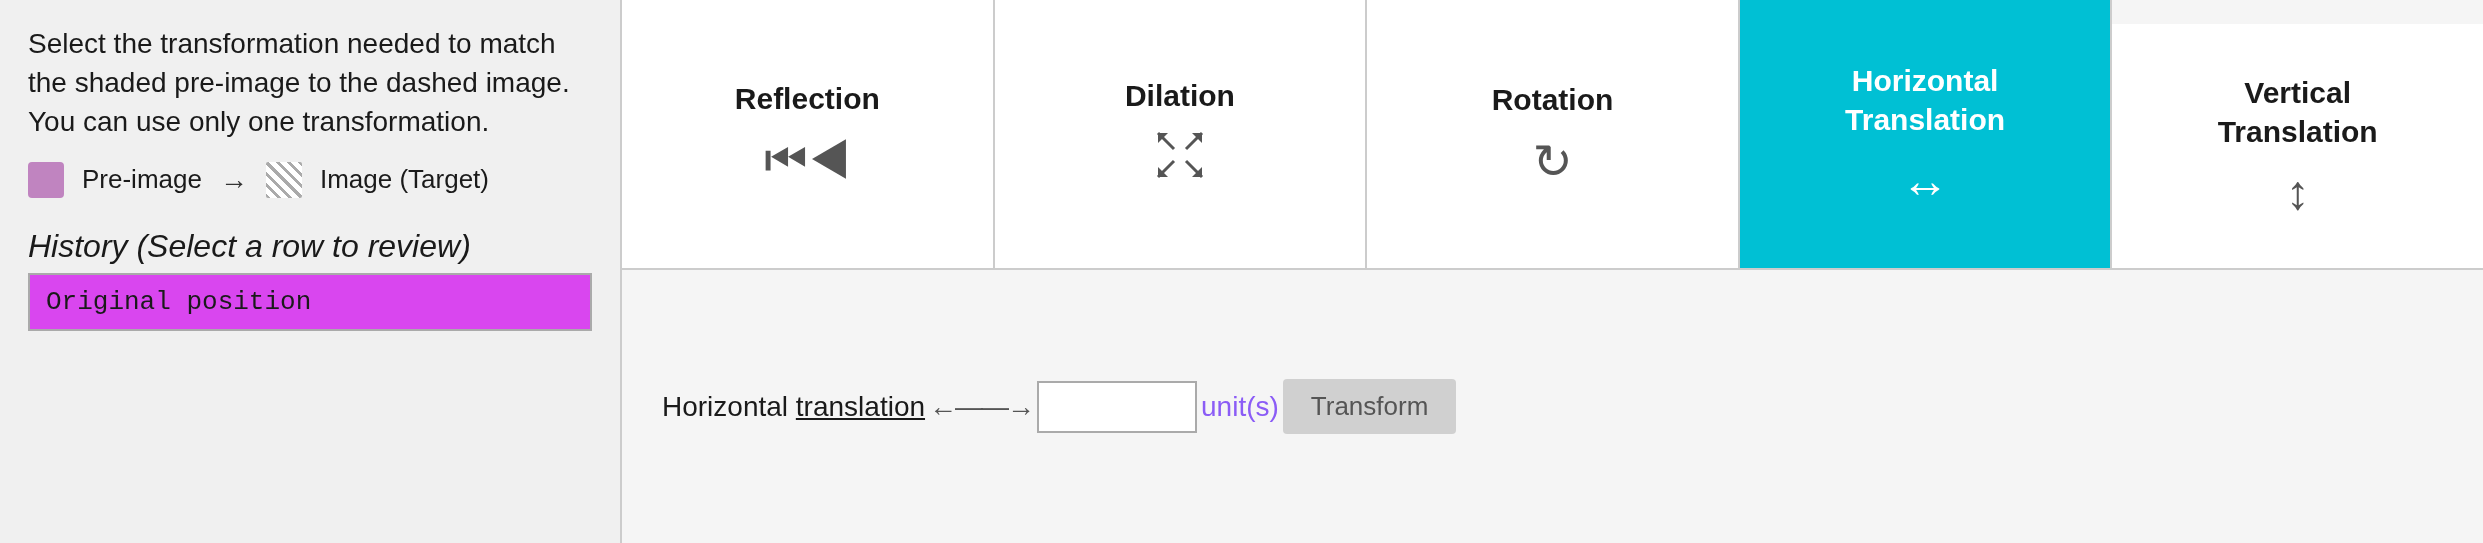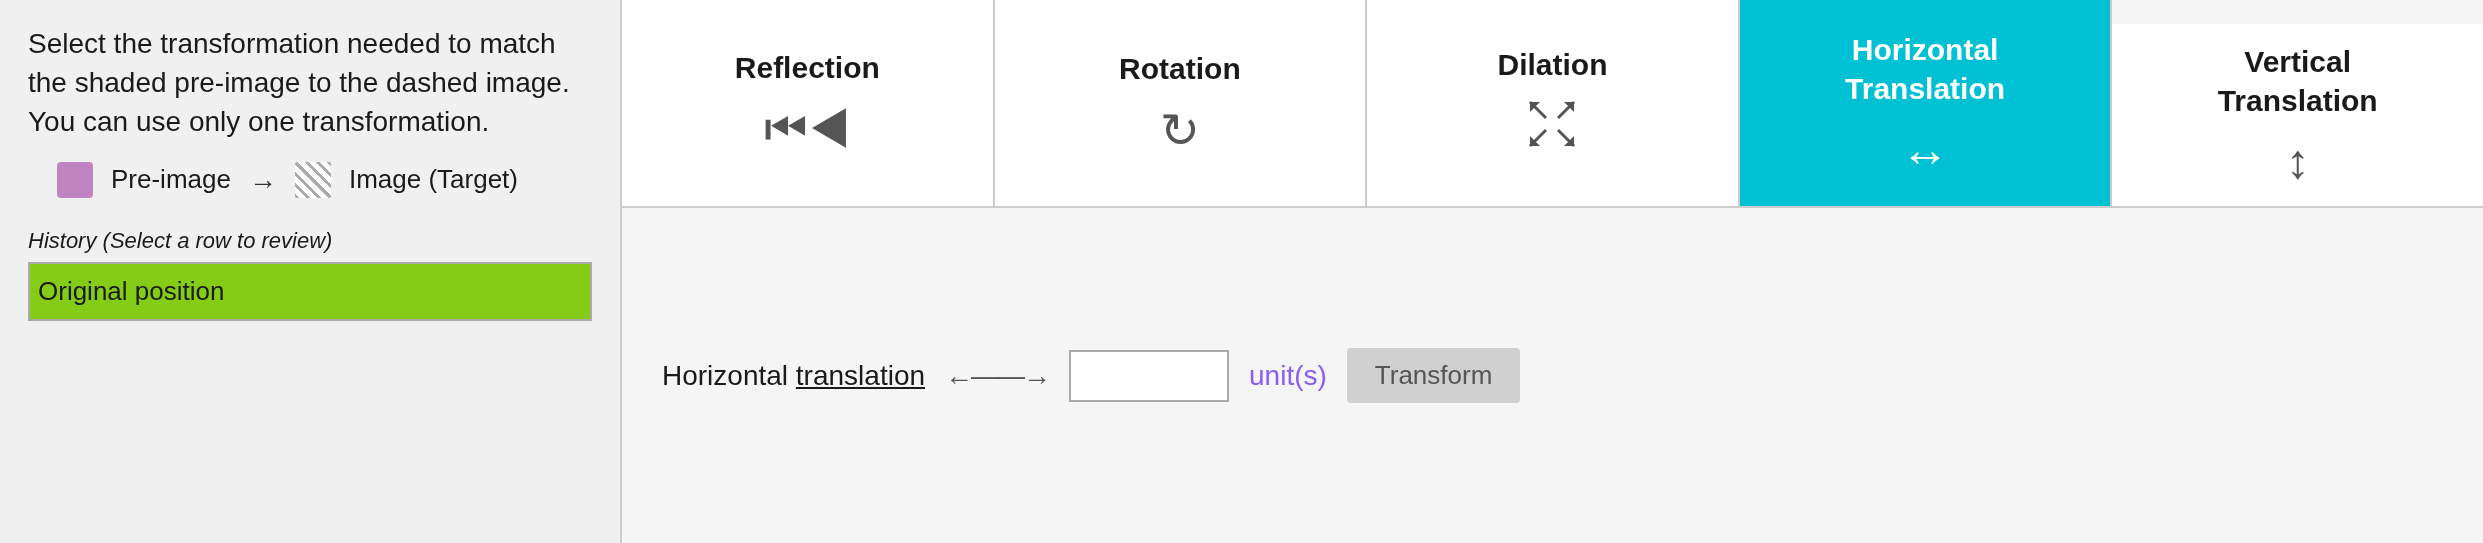--- a/index.html
+++ b/index.html
@@ -29,21 +29,20 @@
       line-height: 1.4;
       color: #1a1a1a;
     }
 
     .legend {
       display: flex;
       align-items: center;
       gap: 18px;
       font-size: 26px;
       color: #1a1a1a;
-      margin-left: 29px;
     }
 
     .pre-image-box {
       width: 36px;
       height: 36px;
       background: #c084c0;
       border-radius: 4px;
       flex-shrink: 0;
     }
 
@@ -64,59 +63,60 @@
       );
       border-radius: 2px;
       flex-shrink: 0;
     }
 
     .history-section {
       margin-top: 10px;
     }
 
     .history-label {
-      font-size: 22px;
+      font-size: 32px;
       font-weight: bold;
       color: #1a1a1a;
       margin-bottom: 8px;
     }
 
     .history-label span {
       font-weight: normal;
       font-style: italic;
     }
 
     .history-table {
       border: 2px solid #aaa;
       background: #fff;
       width: 100%;
     }
 
     .history-row {
-      padding: 12px 8px;
+      padding: 12px 16px;
       font-size: 26px;
       color: #1a1a1a;
-      background: #84cc16;
+      background: #d946ef;
+      font-family: Liberation Mono, monospace;
     }
 
     
     .right-panel {
       flex: 1;
       display: flex;
       flex-direction: column;
       background: #f5f5f5;
       border-left: 2px solid #ccc;
     }
 
     
     .transform-tabs {
       display: flex;
       flex-direction: row;
       border-bottom: 2px solid #ccc;
-      height: 208px;
+      height: 270px;
     }
 
     .transform-tab {
       flex: 1;
       display: flex;
       flex-direction: column;
       align-items: center;
       justify-content: center;
       gap: 14px;
       border-right: 2px solid #ccc;
@@ -155,21 +155,21 @@
     .transform-tab.active .tab-icon {
       color: #fff;
     }
 
     
     .controls-row {
       flex: 1;
       display: flex;
       align-items: center;
       padding: 0 40px;
-      gap: 20px;
+      gap: 4px;
       background: #f5f5f5;
     }
 
     .control-label {
       font-size: 28px;
       color: #1a1a1a;
     }
 
     .control-label u {
       text-decoration: underline;
@@ -231,43 +231,43 @@
   </div>
 </div>
 
 <div class="right-panel">
 
   <div class="transform-tabs">
 
     <div class="transform-tab">
       <span class="tab-label">Reflection</span>
       <span class="tab-icon">⏮◀</span>
-    </div>
-
-    <div class="transform-tab">
-      <span class="tab-label">Rotation</span>
-      <span class="tab-icon">↻</span>
     </div>
 
     <div class="transform-tab">
       <span class="tab-label">Dilation</span>
       <span class="tab-icon">
         <svg width="52" height="52" viewBox="0 0 52 52" fill="none">
           <line x1="4" y1="4" x2="20" y2="20" stroke="#555" stroke-width="3"></line>
           <line x1="48" y1="4" x2="32" y2="20" stroke="#555" stroke-width="3"></line>
           <line x1="4" y1="48" x2="20" y2="32" stroke="#555" stroke-width="3"></line>
           <line x1="48" y1="48" x2="32" y2="32" stroke="#555" stroke-width="3"></line>
           <polygon points="4,4 4,14 14,4" fill="#555"></polygon>
           <polygon points="48,4 38,4 48,14" fill="#555"></polygon>
           <polygon points="4,48 14,48 4,38" fill="#555"></polygon>
           <polygon points="48,48 48,38 38,48" fill="#555"></polygon>
         </svg>
       </span>
     </div>
 
+    <div class="transform-tab">
+      <span class="tab-label">Rotation</span>
+      <span class="tab-icon">↻</span>
+    </div>
+
     <div class="transform-tab active">
       <span class="tab-label">Horizontal<br>Translation</span>
       <span class="tab-icon">↔</span>
     </div>
 
     <div class="transform-tab">
       <span class="tab-label">Vertical<br>Translation</span>
       <span class="tab-icon">↕</span>
     </div>
 

